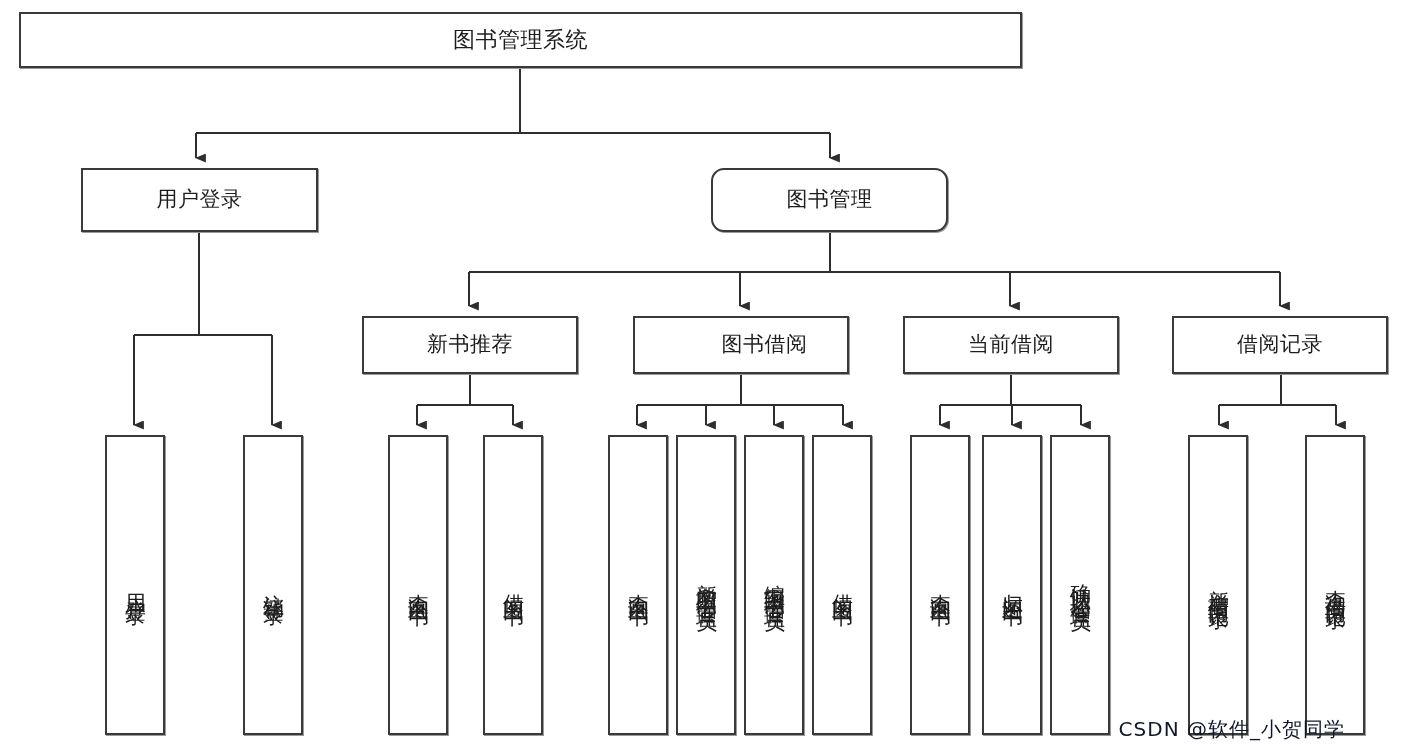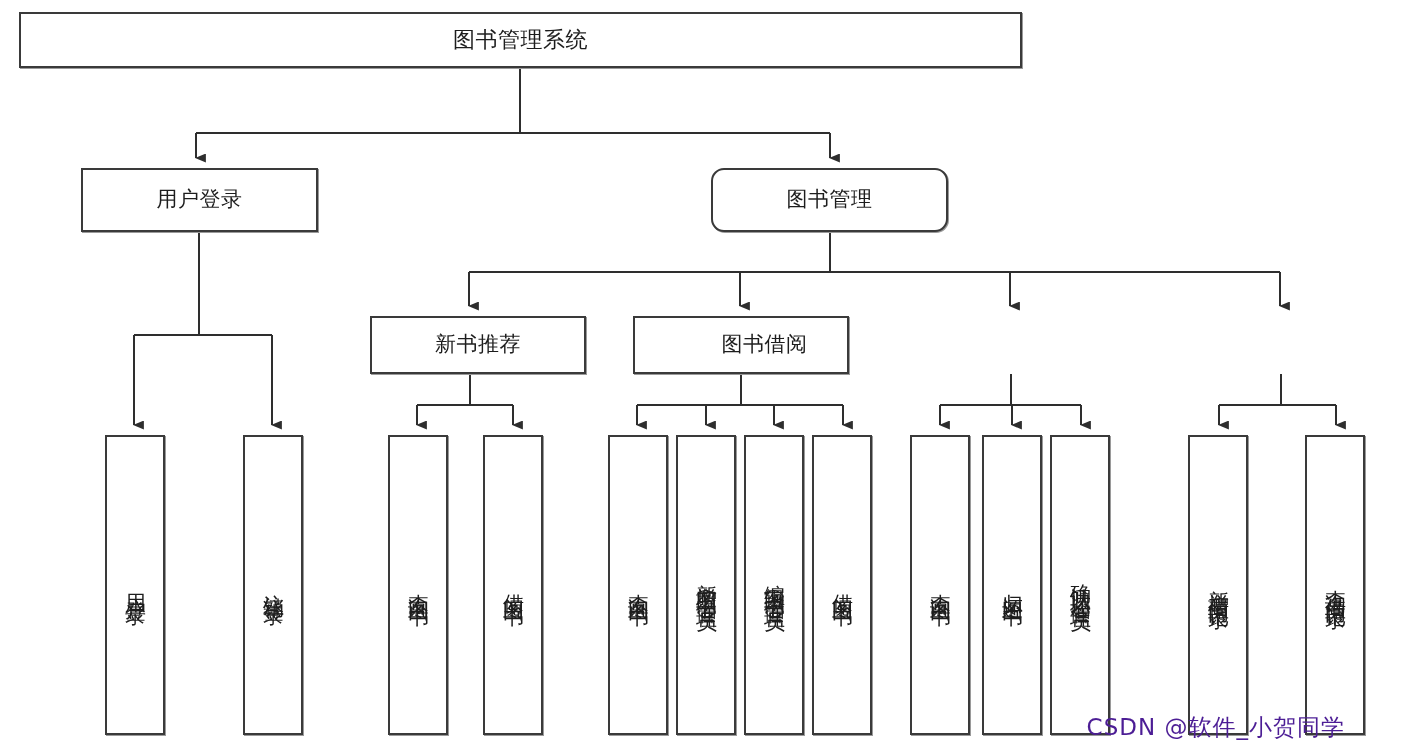--- a/index.html
+++ b/index.html
@@ -43,22 +43,22 @@
     font-size:21px;
     line-height:1.0;
     letter-spacing:4px;
     white-space:nowrap;
     max-height:96%;
   }
   .watermark{
     position:absolute;
     right:8px;
     bottom:4px;
-    font-size:23px;
-    color:#4c1d95;
+    font-size:20px;
+    color:#0f172a;
     letter-spacing:1px;
     white-space:nowrap;
     font-family:"DejaVu Sans","Liberation Sans",sans-serif;
   }
 </style>
 </head>
 <body>
 
 <div id="canvas">
 
@@ -116,25 +116,31 @@
     <span class="label">图书管理系统</span>
   </div>
 
   <div class="node horiz" style="left:81px;top:168px;width:237px;height:64px;">
     <span class="label">用户登录</span>
   </div>
   <div class="node horiz" style="left:711px;top:168px;width:237px;height:64px;border-radius:13px;">
     <span class="label">图书管理</span>
   </div>
 
-  <div class="node horiz" style="left:362px;top:316px;width:216px;height:58px;margin-left:8px;">
+  <div class="node horiz" style="left:362px;top:316px;width:216px;height:58px;">
     <span class="label">新书推荐</span>
   </div>
   <div class="node horiz" style="left:633px;top:316px;width:216px;height:58px;padding-left:47px;">
     <span class="label">图书借阅</span>
+  </div>
+  <div class="node horiz" style="left:903px;top:316px;width:216px;height:58px;">
+    <span class="label">当前借阅</span>
+  </div>
+  <div class="node horiz" style="left:1172px;top:316px;width:216px;height:58px;">
+    <span class="label">借阅记录</span>
   </div>
 
   <div class="node vert" style="left:105px;top:435px;width:60px;height:300px;">
     <span class="label">用户登录</span>
   </div>
   <div class="node vert" style="left:243px;top:435px;width:60px;height:300px;">
     <span class="label">注销登录</span>
   </div>
   <div class="node vert" style="left:388px;top:435px;width:60px;height:300px;">
     <span class="label">查询图书</span>

